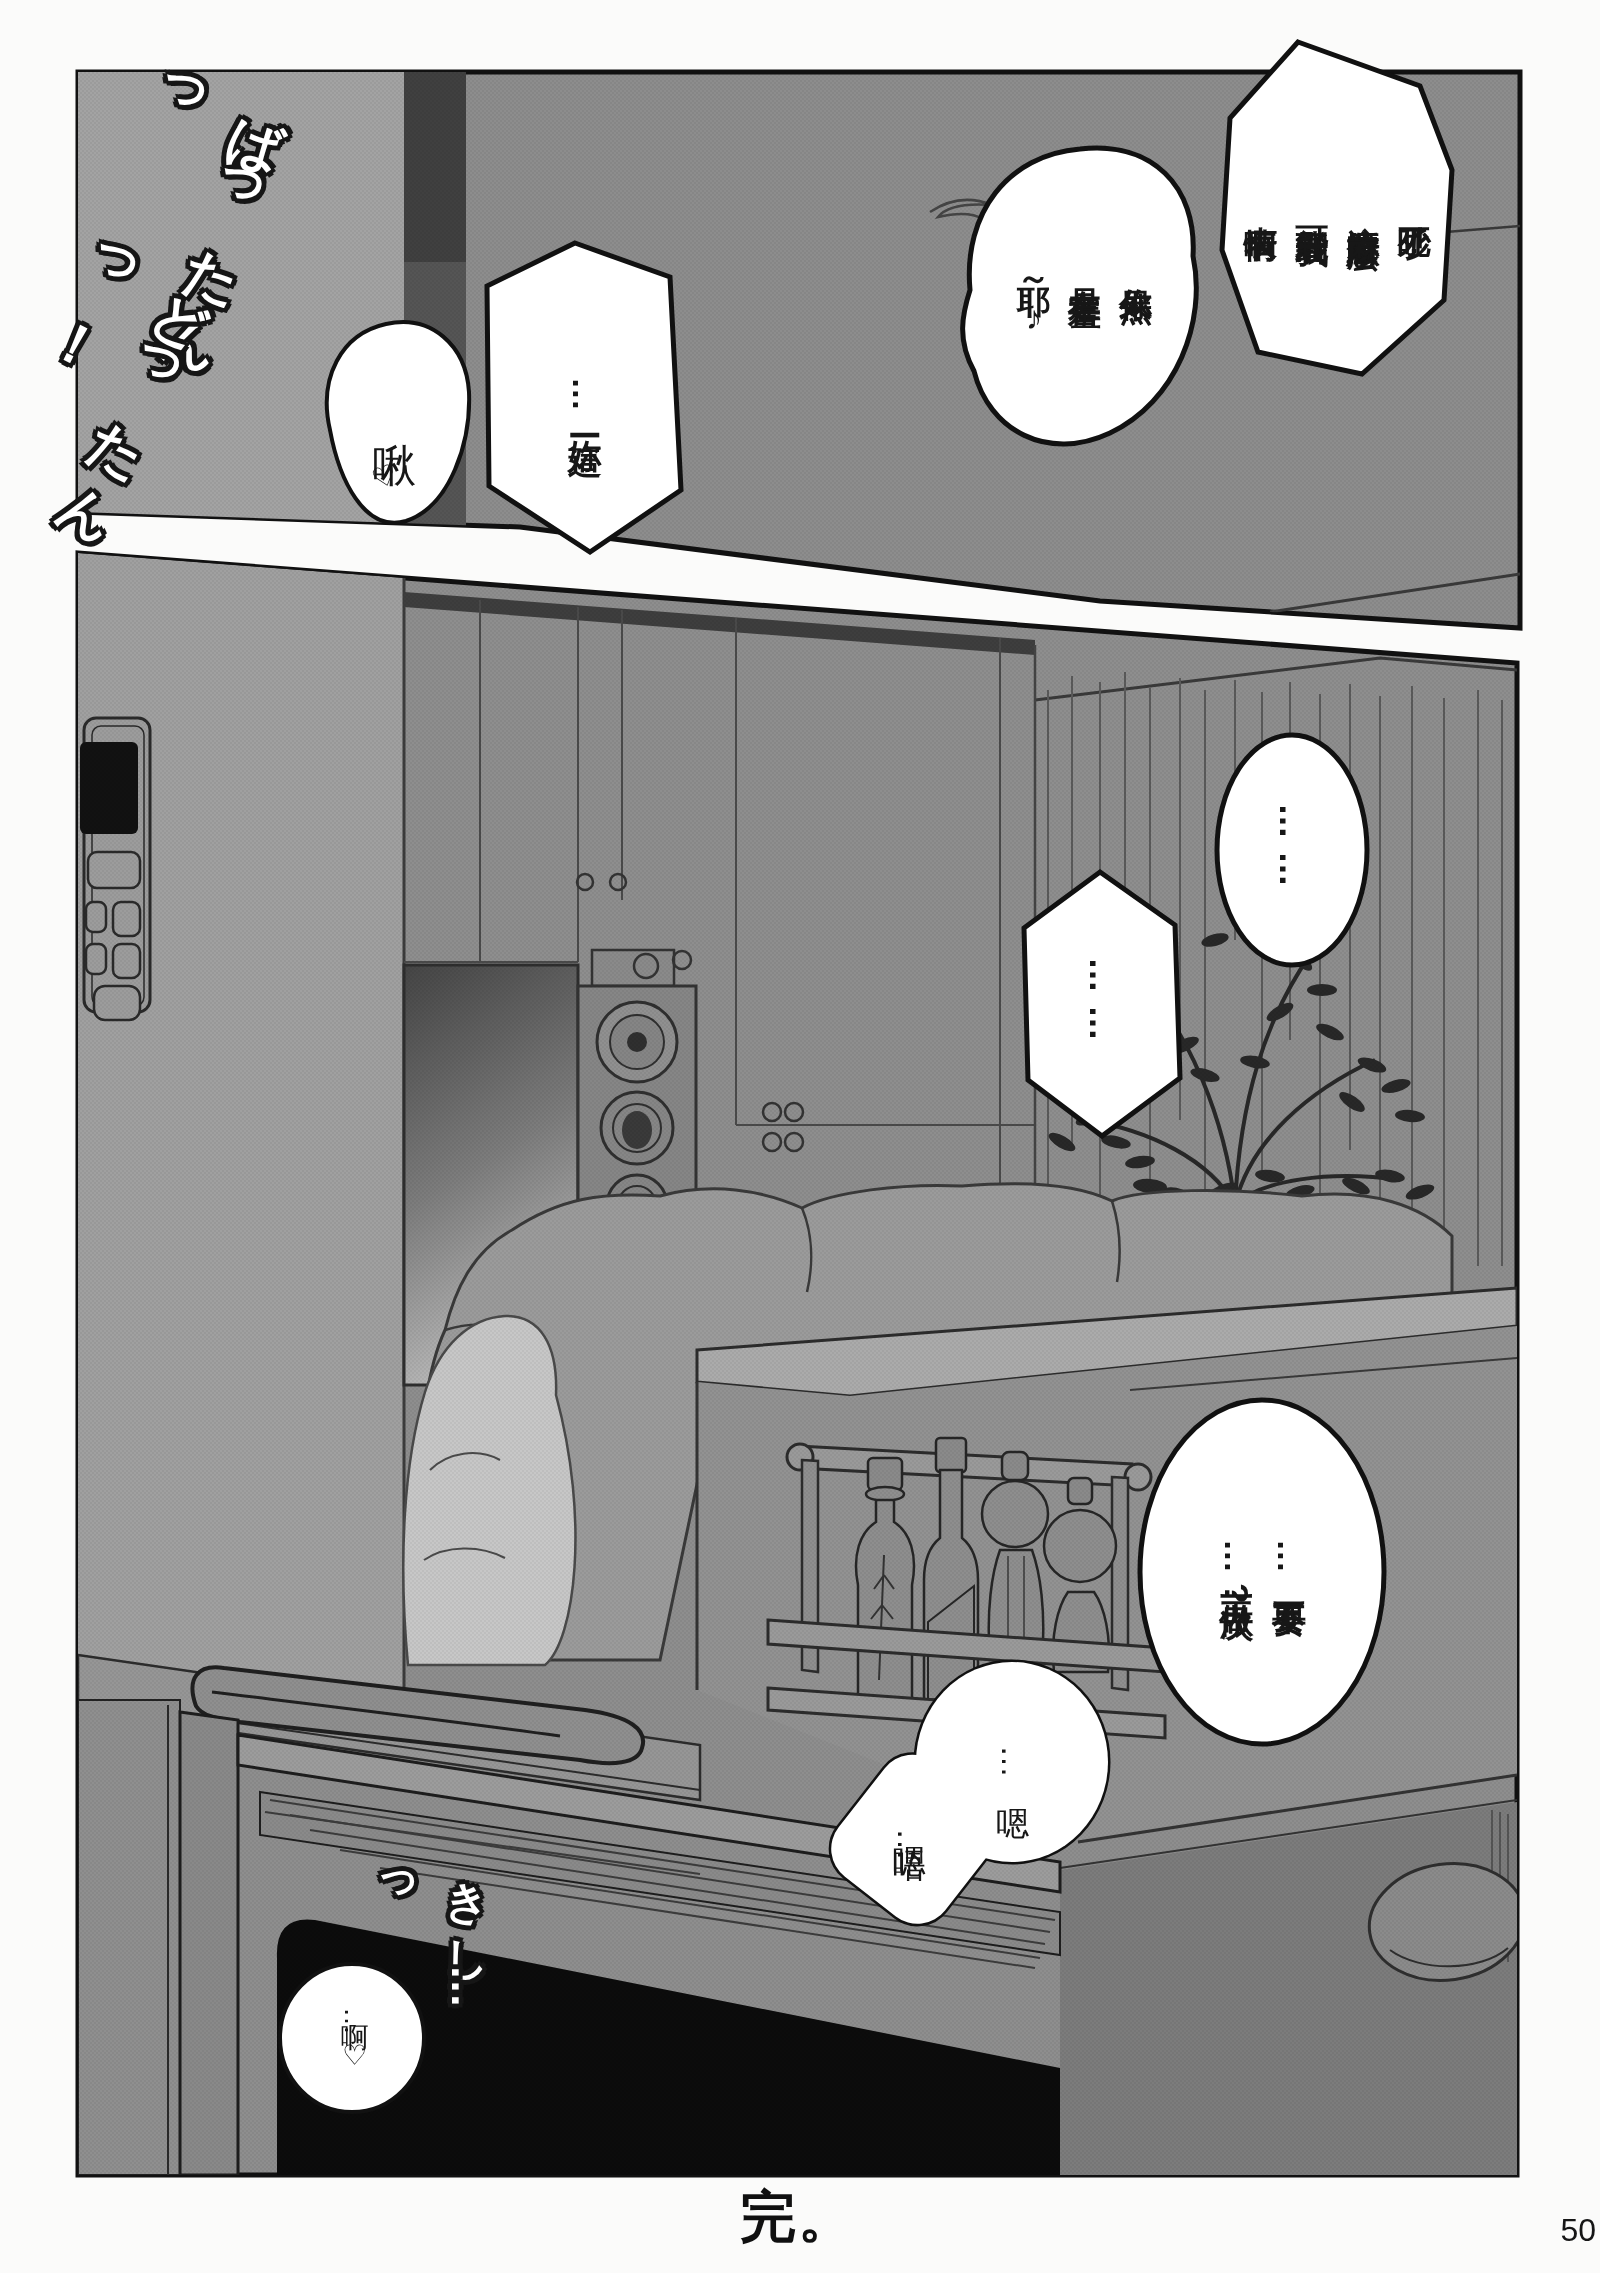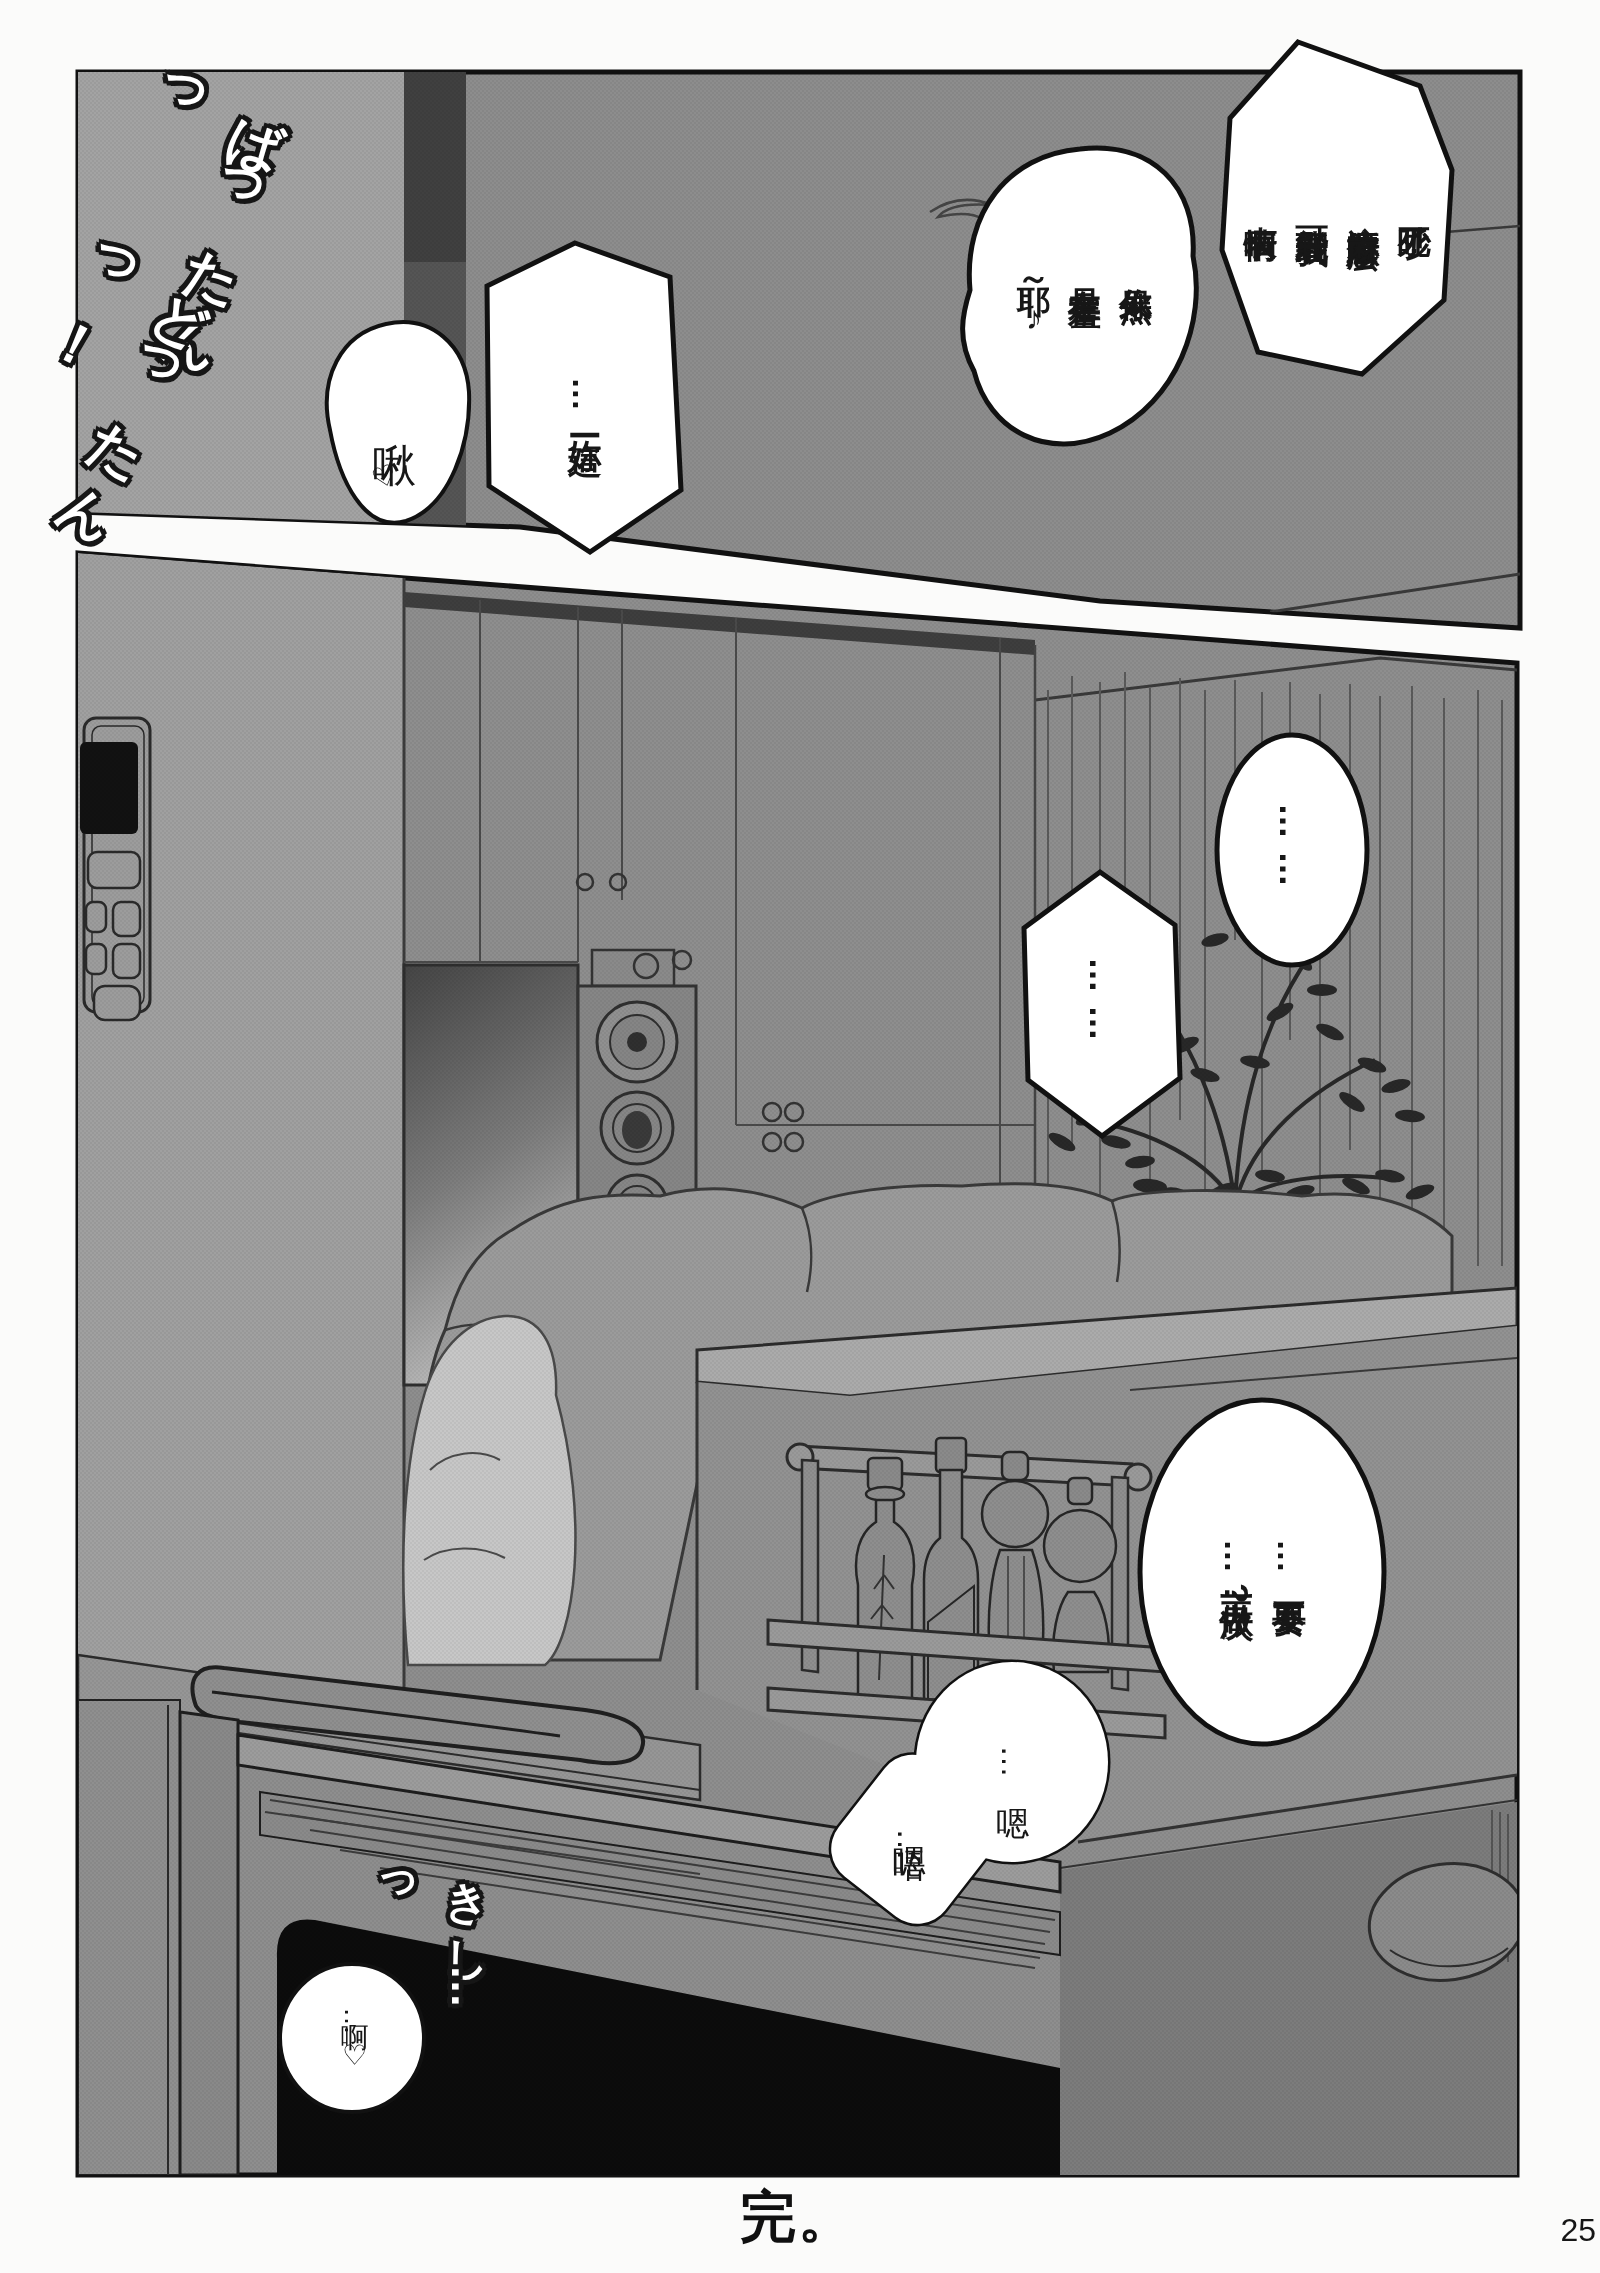--- a/index.html
+++ b/index.html
@@ -348,15 +348,15 @@
   <span class="vtext hand" style="font-size:33px;">嗯唔…</span>
 </div>
 <div class="bubble-text" style="left:292px;top:1972px;width:125px;height:135px;">
   <span class="vtext hand" style="font-size:28px;">啊…♡</span>
 </div>
 <div class="bubble-text" style="left:398px;top:1852px;width:70px;height:210px;">
   <span class="vtext sfx" style="font-size:44px;letter-spacing:6px;">きし…っ</span>
 </div>
 
 <div class="end-mark" style="left:698px;top:2180px;width:200px;">完。</div>
-<div class="page-number" style="left:1520px;top:2212px;width:76px;">25</div>
+<div class="page-number" style="left:1520px;top:2212px;width:76px;">50</div>
 
 </div>
 
 </body></html>

